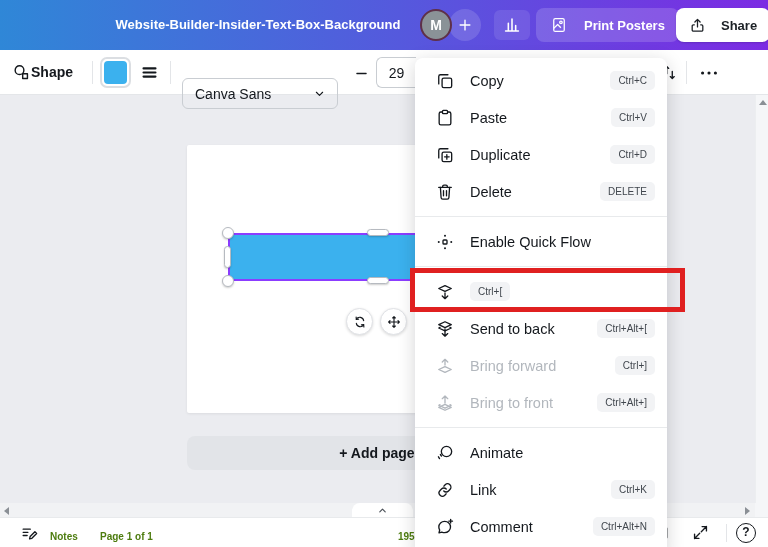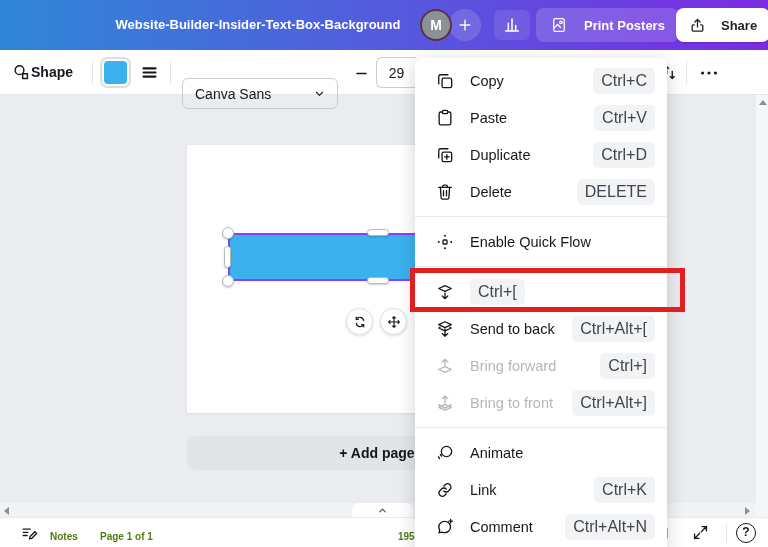--- a/index.html
+++ b/index.html
@@ -88,21 +88,21 @@
   .bb-divider { position:absolute; left:726px; top:6px; width:1px; height:18px; background:#e3e5e8; }
   .help-circle { position:absolute; left:736px; top:5px; width:20px; height:20px; border:1.7px solid #14181d;
     border-radius:50%; text-align:center; line-height:17px; font-size:12px; font-weight:700; }
 
   
   .menu { position:absolute; left:415px; top:58px; width:252px; background:#fff;
     border-radius:8px; box-shadow:0 4px 18px rgba(20,24,30,.18); padding:4px 0 12px; z-index:10; }
   .menu-item { height:37px; display:flex; align-items:center; padding:0 12px 0 20px; gap:15px; cursor:default; }
   .mi-icon { width:20px; height:20px; color:#14181d; flex:0 0 20px; }
   .mi-label { font-size:14.5px; color:#14181d; flex:1; white-space:nowrap; }
-  .mi-badge { background:#f2f3f5; border-radius:5px; padding:4px 8px; font-size:16px; color:#40464d; white-space:nowrap; }
+  .mi-badge { background:#f2f3f5; border-radius:5px; padding:4px 8px; font-size:10px; color:#40464d; white-space:nowrap; }
   .menu-sep { height:1px; background:#e8eaec; margin:6px 0; }
   .menu-item.disabled .mi-icon { color:#b2b7bd; }
   .menu-item.disabled .mi-label { color:#b2b7bd; }
 
   .highlight-box { position:absolute; left:410px; top:268px; width:275px; height:44px;
     border:5px solid #e02020; z-index:20; pointer-events:none; }
 </style>
 </head>
 <body>
 

